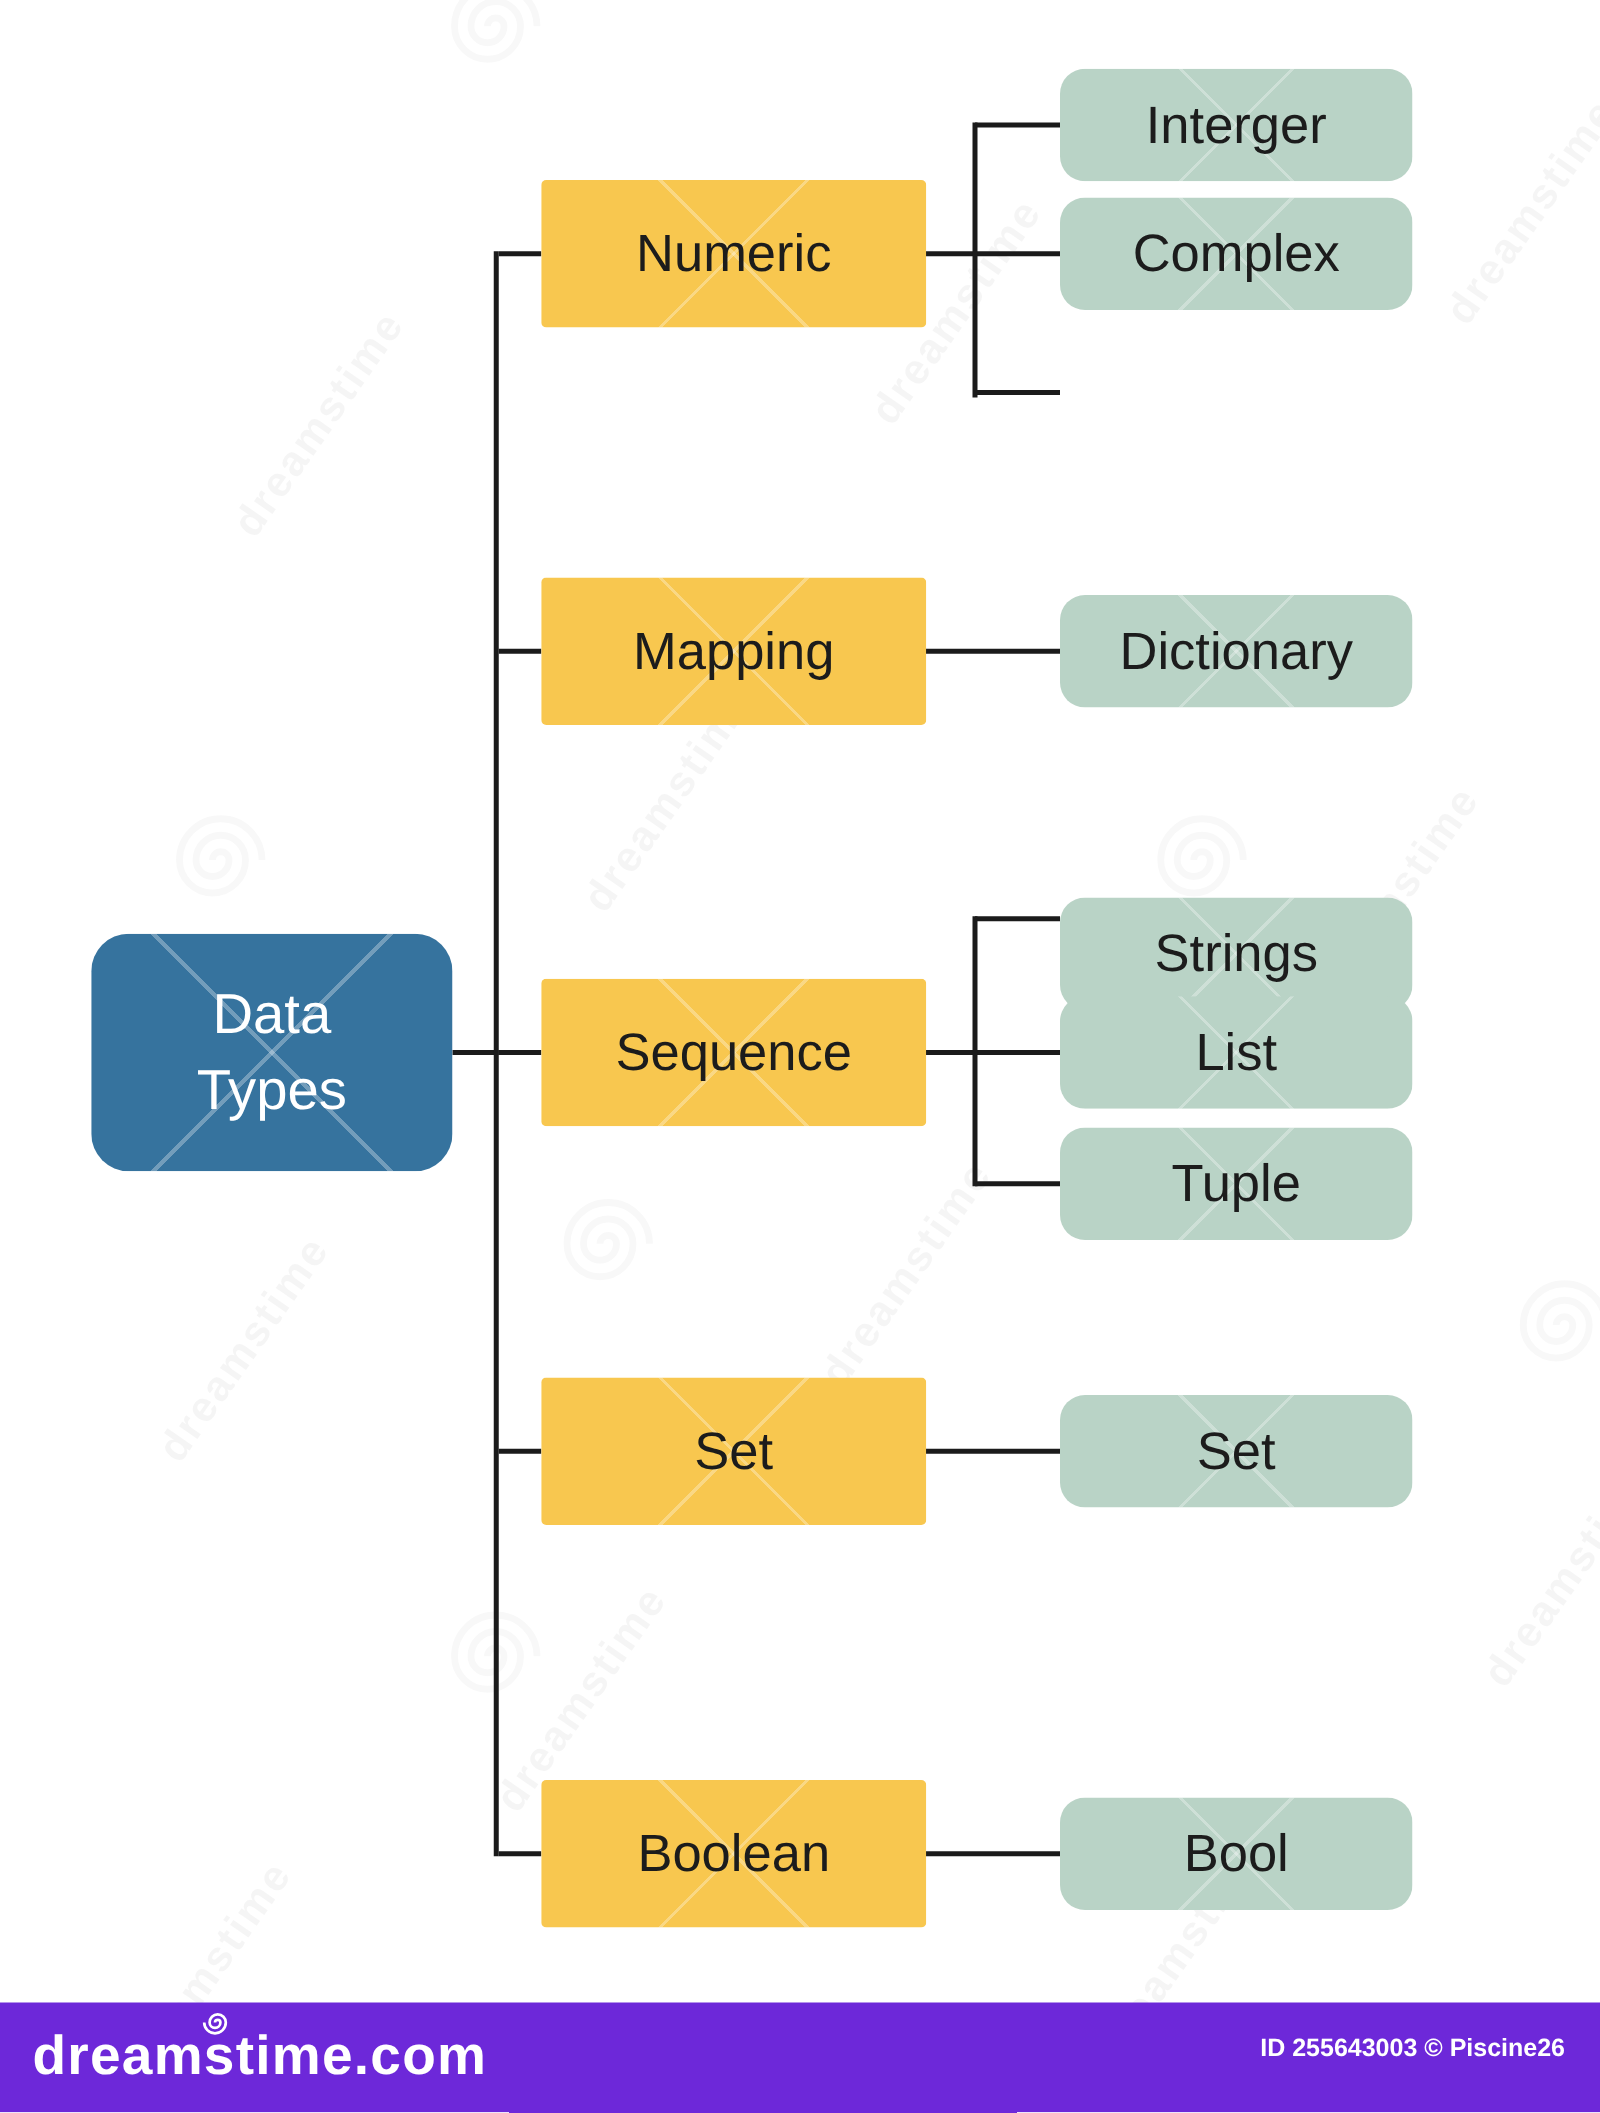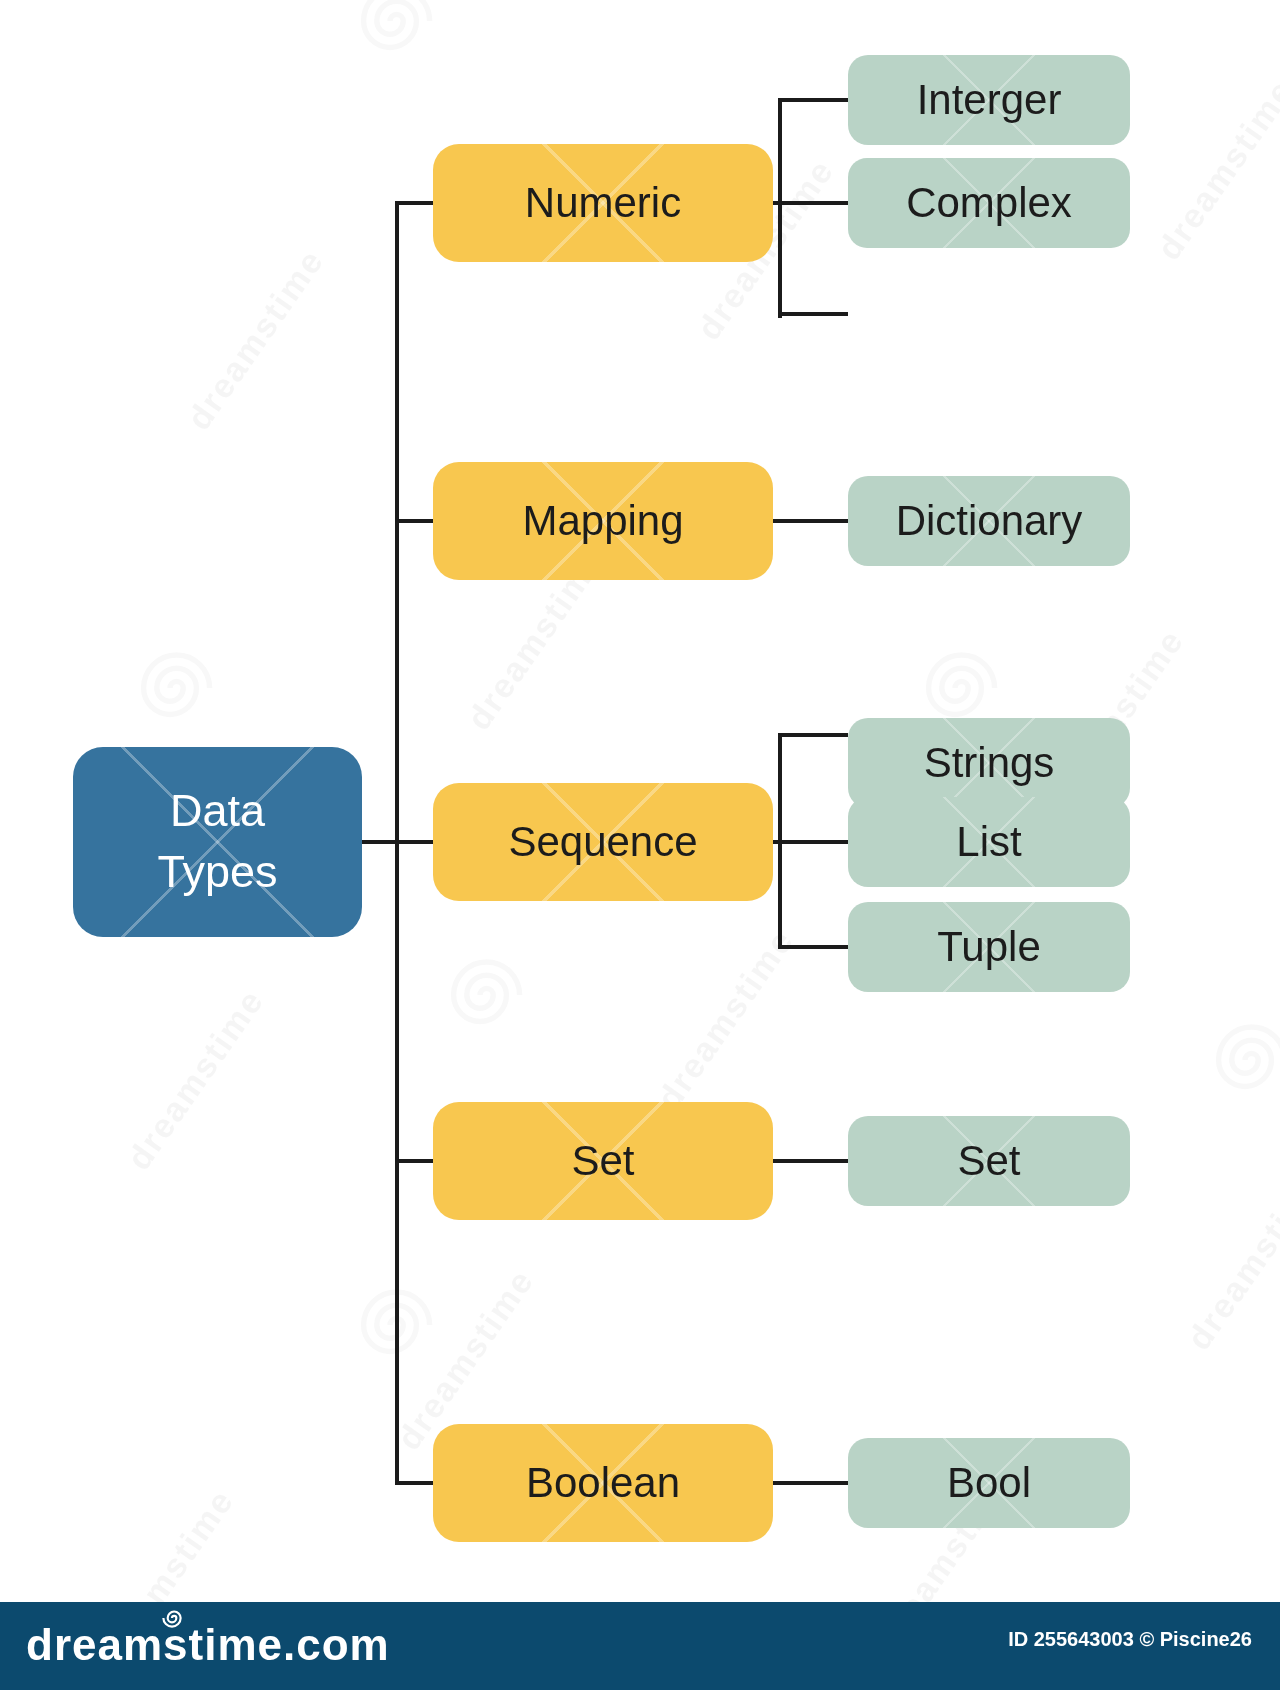--- a/index.html
+++ b/index.html
@@ -43,43 +43,43 @@
   .root-node {
     left: 73px; top: 747px; width: 289px; height: 190px;
     background-color: #36739E;
     border-radius: 30px;
     color: #ffffff;
     font-size: 45px;
     line-height: 1.35;
     padding: 0 60px;
   }
   .cat-node {
-    left: 433px; width: 340px; height: 118px;
+    left: 433px; width: 308px; height: 118px;
     background-color: #F8C74F;
-    border-radius: 26px;
+    border-radius: 4px;
     font-size: 42px;
   }
   .leaf-node {
     left: 848px; width: 282px; height: 90px;
     background-color: #B9D3C6;
     border-radius: 20px;
     font-size: 42px;
   }
 
   
   .hline, .vline { position: absolute; background: #1b1b1b; }
   .hline { height: 4px; }
   .vline { width: 4px; }
 
   
   .footer-bar {
     position: absolute;
     left: 0; top: 1602px;
     width: 1280px; height: 88px;
-    background: #0c4a6e;
+    background: #6d28d9;
   }
   .footer-logo {
     position: absolute;
     left: 26px; top: 18px;
     color: #ffffff;
     font-size: 44px;
     font-weight: bold;
     letter-spacing: 1px;
   }
   .logo-spiral { position: absolute; left: 160px; top: 4px; }
@@ -158,21 +158,21 @@
 
   <div class="node root-node">Data Types</div>
 
   <div class="node cat-node" style="top:144px;">Numeric</div>
   <div class="node cat-node" style="top:462px;">Mapping</div>
   <div class="node cat-node" style="top:783px;">Sequence</div>
   <div class="node cat-node" style="top:1102px;">Set</div>
   <div class="node cat-node" style="top:1424px;text-align:center;">Boolean</div>
 
   <div class="node leaf-node" style="top:55px;">Interger</div>
-  <div class="node leaf-node" style="top:158px;border-radius:19px;">Complex</div>
+  <div class="node leaf-node" style="top:158px;">Complex</div>
   <div class="node leaf-node" style="top:476px;">Dictionary</div>
   <div class="node leaf-node" style="top:690px;margin-top:28px;">Strings</div>
   <div class="node leaf-node" style="top:797px;">List</div>
   <div class="node leaf-node" style="top:902px;">Tuple</div>
   <div class="node leaf-node" style="top:1116px;">Set</div>
   <div class="node leaf-node" style="top:1438px;">Bool</div>
 
   <div class="footer-bar">
     <div class="footer-logo">dreamstime.com</div>
     <svg class="logo-spiral" width="24" height="24" viewBox="0 0 100 100">

